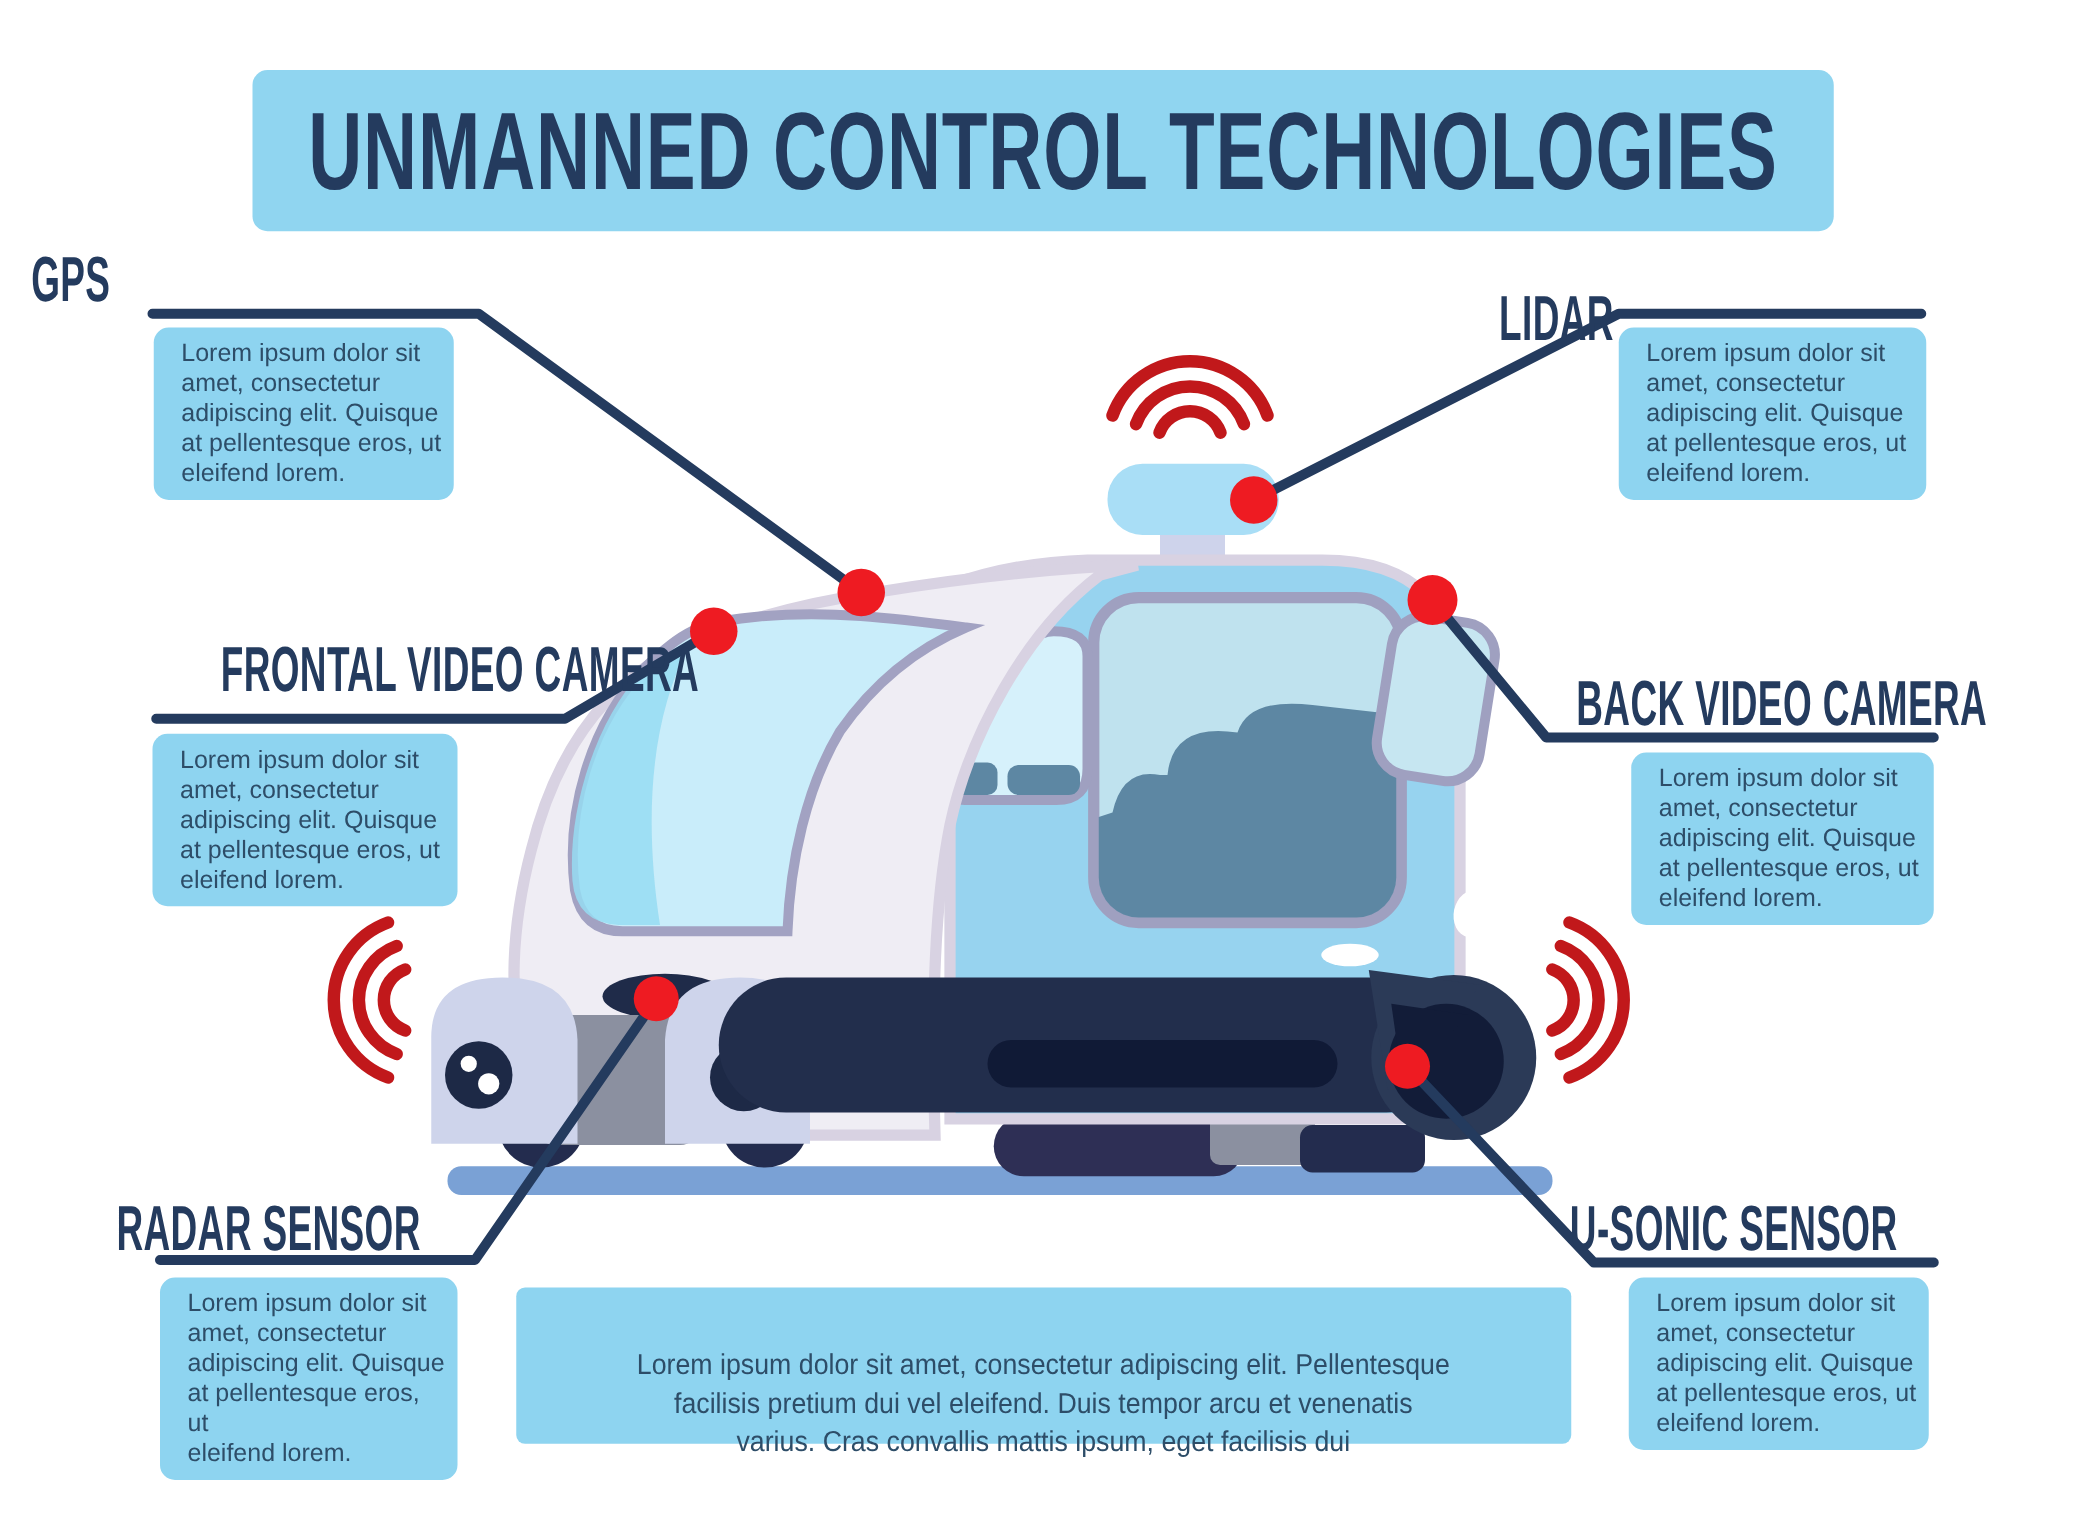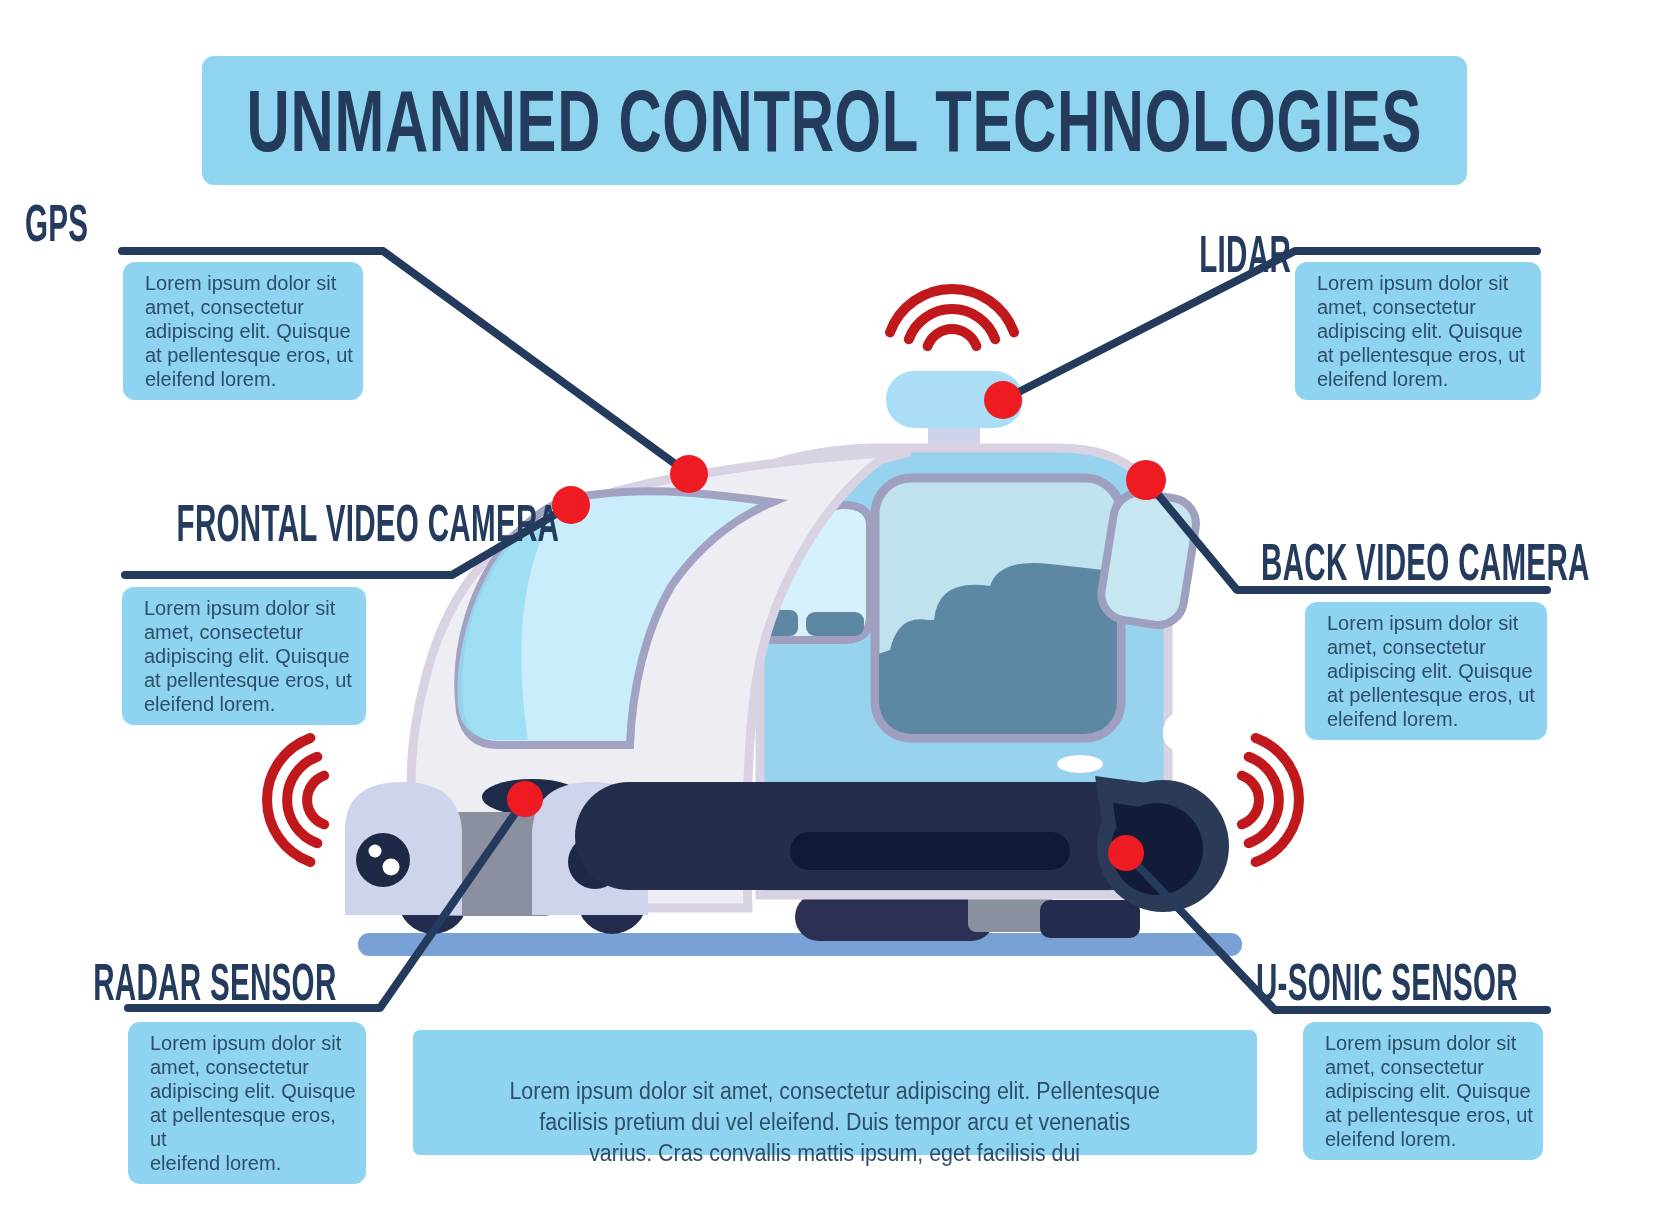--- a/index.html
+++ b/index.html
@@ -141,21 +141,21 @@
   </svg>
 
   <div class="title-bar">
     <span>UNMANNED CONTROL TECHNOLOGIES</span>
   </div>
 
   <div class="callout-label" style="left:2px;top:202px;">
     <span>GPS</span></div>
   <div class="callout-label" style="left:1166px;top:202px;margin-top:31px;">
     <span>LIDAR</span></div>
-  <div class="callout-label" style="left:38px;top:502px;">
+  <div class="callout-label" style="left:38px;top:514px;">
     <span>FRONTAL VIDEO CAMERA</span></div>
   <div class="callout-label" style="left:1142px;top:541px;">
     <span>BACK VIDEO CAMERA</span></div>
   <div class="callout-label" style="left:5px;top:961px;">
     <span>RADAR SENSOR</span></div>
   <div class="callout-label" style="left:1161px;top:961px;">
     <span>U-SONIC SENSOR</span></div>
 
   <div class="bubble" style="left:123px;top:262px;width:240px;">Lorem ipsum dolor sit
 amet, consectetur

